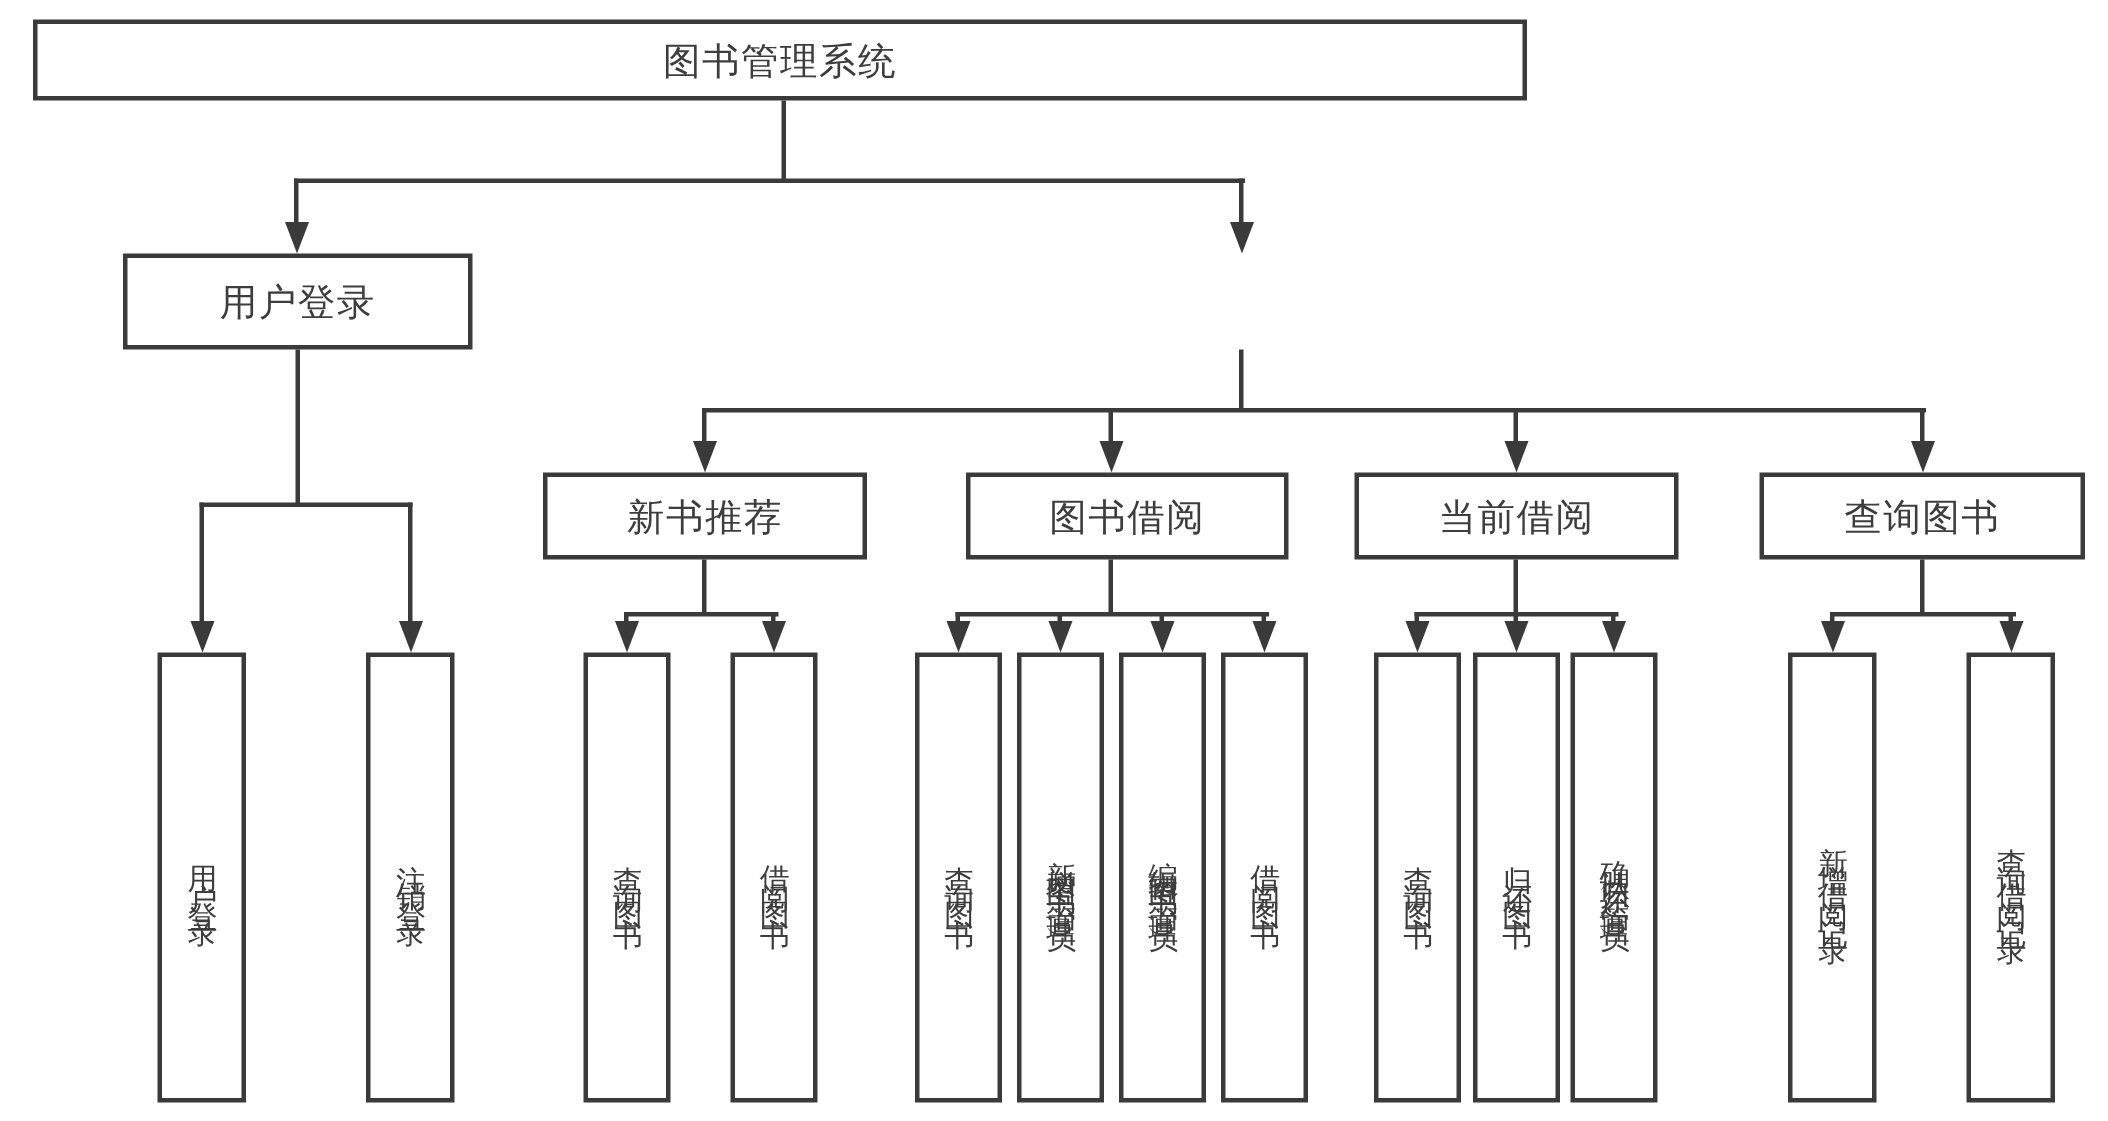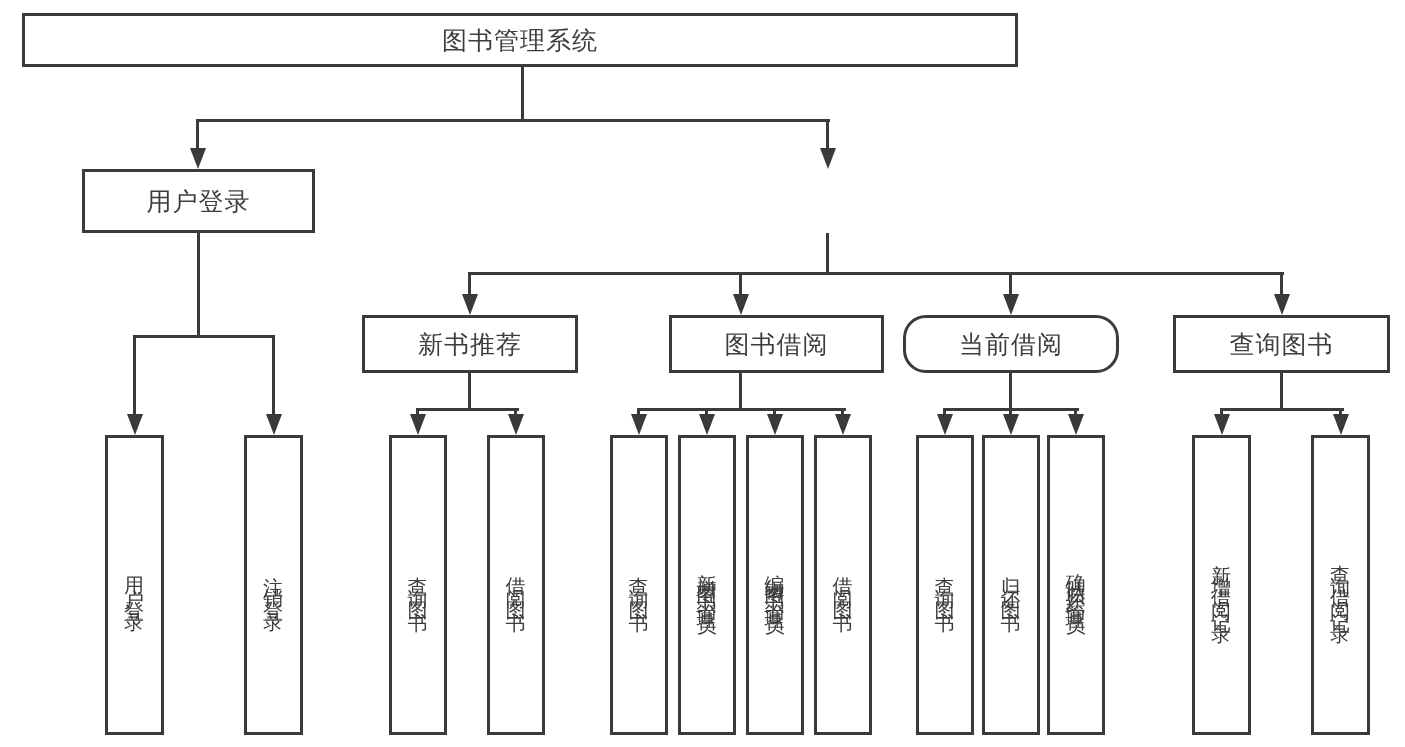--- a/index.html
+++ b/index.html
@@ -63,22 +63,22 @@
 </head>
 <body>
 
 <div id="canvas">
 
   <div class="box hbox" style="left:22px;top:13px;width:996px;height:54px;">图书管理系统</div>
 
   <div class="box hbox" style="left:82px;top:169px;width:233px;height:64px;">用户登录</div>
 
   <div class="box hbox" style="left:362px;top:315px;width:216px;height:58px;">新书推荐</div>
-  <div class="box hbox" style="left:669px;top:315px;width:215px;height:58px;">图书借阅</div>
-  <div class="box hbox" style="left:903px;top:315px;width:216px;height:58px;border-radius:23px;">当前借阅</div>
+  <div class="box hbox" style="left:644px;top:315px;width:215px;height:58px;">图书借阅</div>
+  <div class="box hbox" style="left:903px;top:315px;width:216px;height:58px;">当前借阅</div>
   <div class="box hbox" style="left:1173px;top:315px;width:217px;height:58px;">查询图书</div>
 
   <div class="box vbox" style="left:105px;top:435px;width:59px;height:300px;">用户登录</div>
   <div class="box vbox" style="left:244px;top:435px;width:59px;height:300px;">注销登录</div>
 
   <div class="box vbox" style="left:389px;top:435px;width:58px;height:300px;">查询图书</div>
   <div class="box vbox" style="left:487px;top:435px;width:58px;height:300px;">借阅图书</div>
 
   <div class="box vbox" style="left:610px;top:435px;width:58px;height:300px;">查询图书</div>
   <div class="box vbox long" style="left:678px;top:435px;width:58px;height:300px;">新增图书（管理员）</div>

